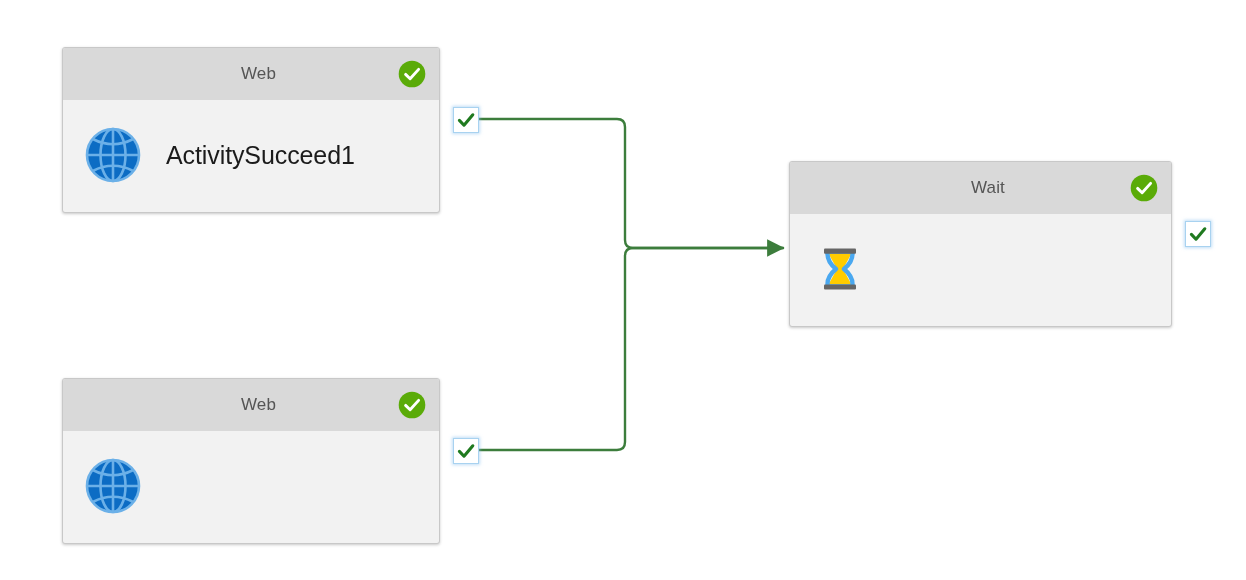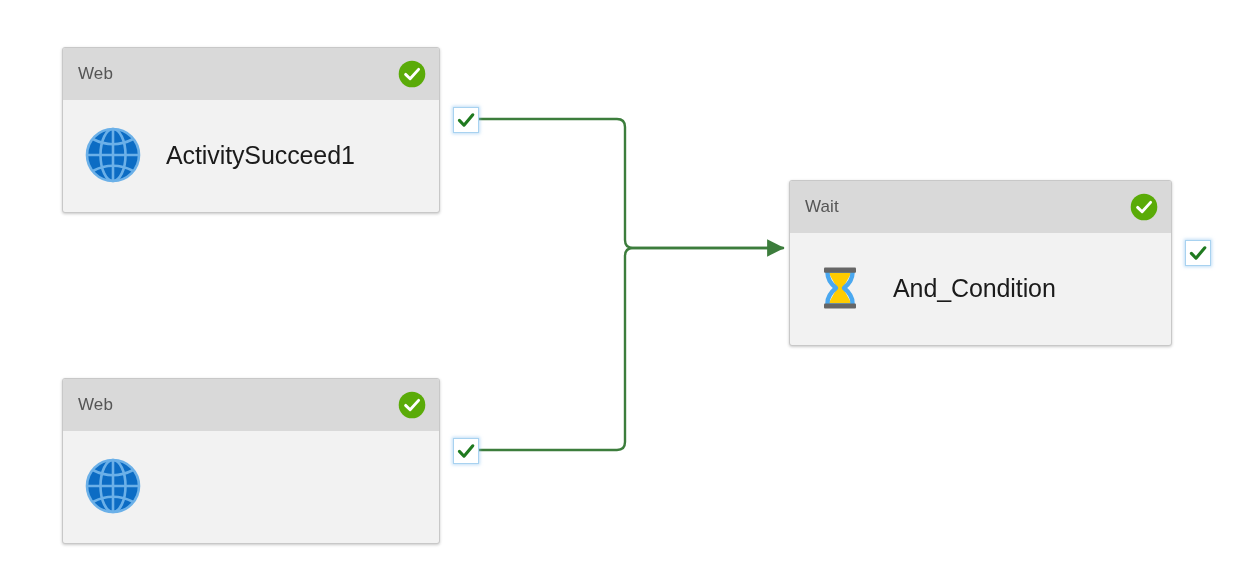--- a/index.html
+++ b/index.html
@@ -39,20 +39,21 @@
     border-radius: 3px;
     box-shadow: 0 1px 3px rgba(0,0,0,0.22);
   }
   .node-header {
     position: relative;
     height: 52px;
     background: #d9d9d9;
     border-radius: 2px 2px 0 0;
     display: flex;
     align-items: center;
+    justify-content: center;
   }
   .node-type {
     font-size: 17px;
     color: #555555;
     padding-left: 15px;
     letter-spacing: 0.1px;
     white-space: nowrap;
   }
   .status-badge {
     position: absolute;
@@ -174,21 +175,21 @@
         </svg>
       </span>
     </div>
     <div class="handle" style="left:390px; top:59px;">
       <svg viewBox="0 0 20 20" width="20" height="20" xmlns="http://www.w3.org/2000/svg">
         <path d="M 3.4 10.4 L 8.0 15.2 L 16.8 4.8" fill="none" stroke="#1f7a1f" stroke-width="3.1" stroke-linecap="round" stroke-linejoin="round"></path>
       </svg>
     </div>
   </div>
 
-  <div class="node" style="left:789px; top:180px; width:383px; height:166px;">
+  <div class="node" style="left:789px; top:161px; width:383px; height:166px;">
     <div class="node-header">
       <span class="node-type">Wait</span>
       <span class="status-badge">
         <svg viewBox="0 0 28 28" width="28" height="28" xmlns="http://www.w3.org/2000/svg">
           <circle cx="14" cy="14" r="13.3" fill="#5aab08"></circle>
           <path d="M 7.6 14.4 L 12.1 18.8 L 20.6 9.4" fill="none" stroke="#ffffff" stroke-width="2.9" stroke-linecap="round" stroke-linejoin="round"></path>
         </svg>
       </span>
     </div>
     <div class="node-body">
@@ -196,21 +197,20 @@
         <svg viewBox="0 0 58 58" width="58" height="58" xmlns="http://www.w3.org/2000/svg">
 
           <path d="M 17.5 13.5 L 40.5 13.5 L 32 29 L 40.5 44.5 L 17.5 44.5 L 26 29 Z" fill="#ffcc00"></path>
 
           <path d="M 16.5 11.5 L 41.5 11.5 L 41.5 14 Q 41.5 22 33 29 Q 41.5 36 41.5 44 L 41.5 46.5 L 16.5 46.5 L 16.5 44 Q 16.5 36 25 29 Q 16.5 22 16.5 14 Z" fill="none" stroke="#4aa8f0" stroke-width="4.4" stroke-linejoin="round"></path>
 
           <rect x="13" y="8.5" width="32" height="5.2" rx="1" fill="#666666"></rect>
           <rect x="13" y="44.4" width="32" height="5.2" rx="1" fill="#666666"></rect>
         </svg>
       </span>
-      <span class="node-label">And_Condition</span>
     </div>
     <div class="handle" style="left:395px; top:59px;">
       <svg viewBox="0 0 20 20" width="20" height="20" xmlns="http://www.w3.org/2000/svg">
         <path d="M 3.4 10.4 L 8.0 15.2 L 16.8 4.8" fill="none" stroke="#1f7a1f" stroke-width="3.1" stroke-linecap="round" stroke-linejoin="round"></path>
       </svg>
     </div>
   </div>
 
 </div>
 

